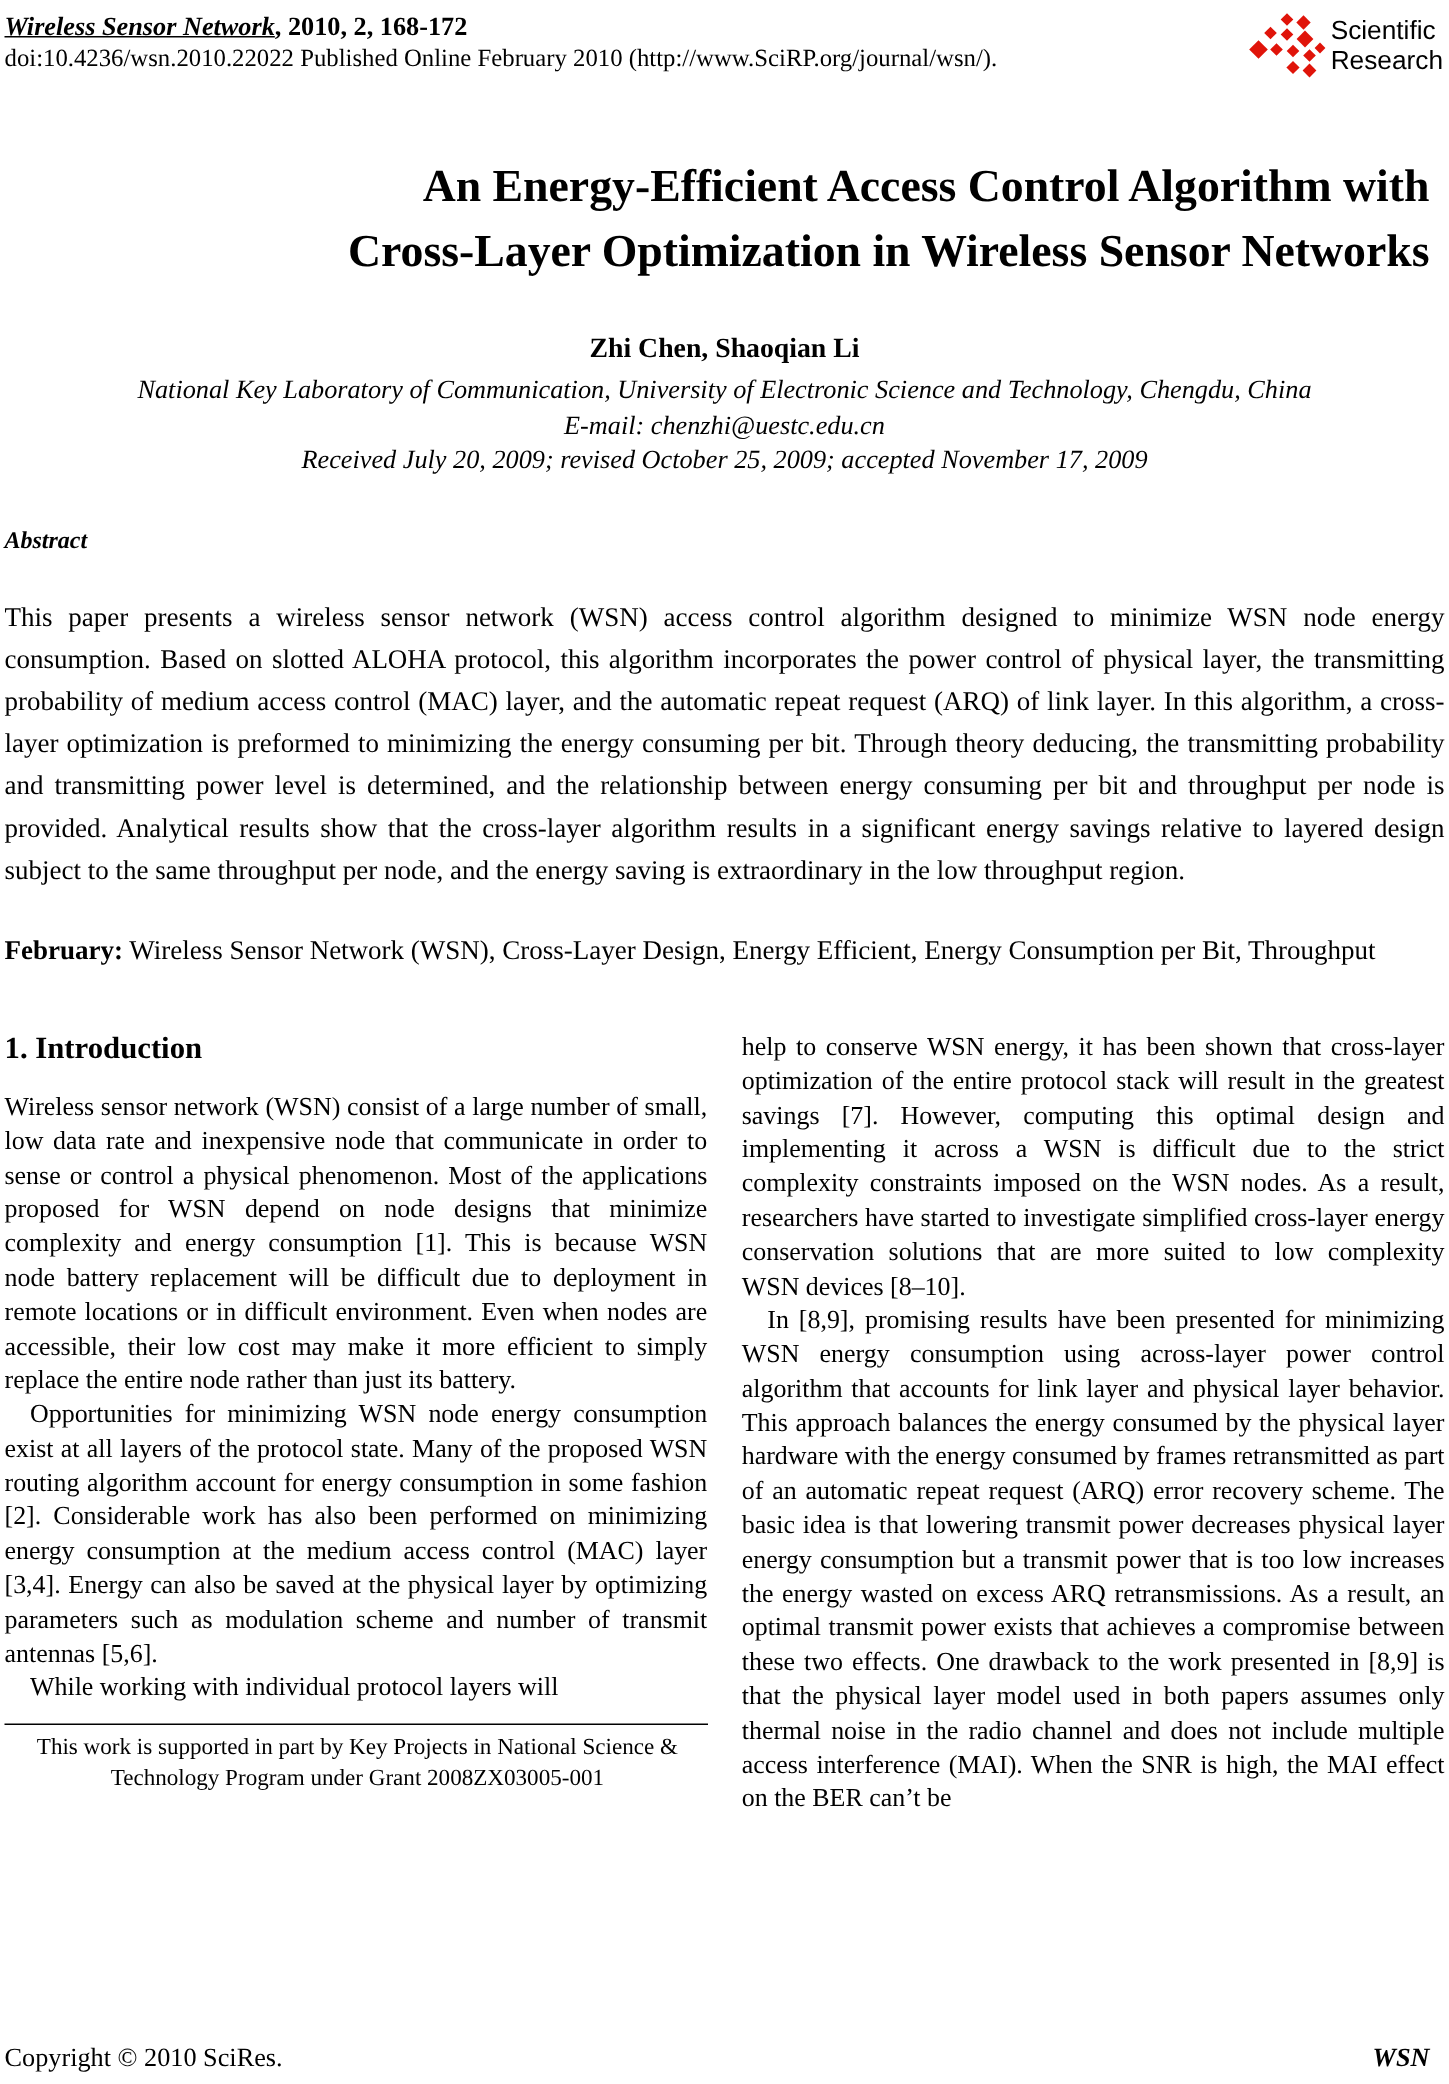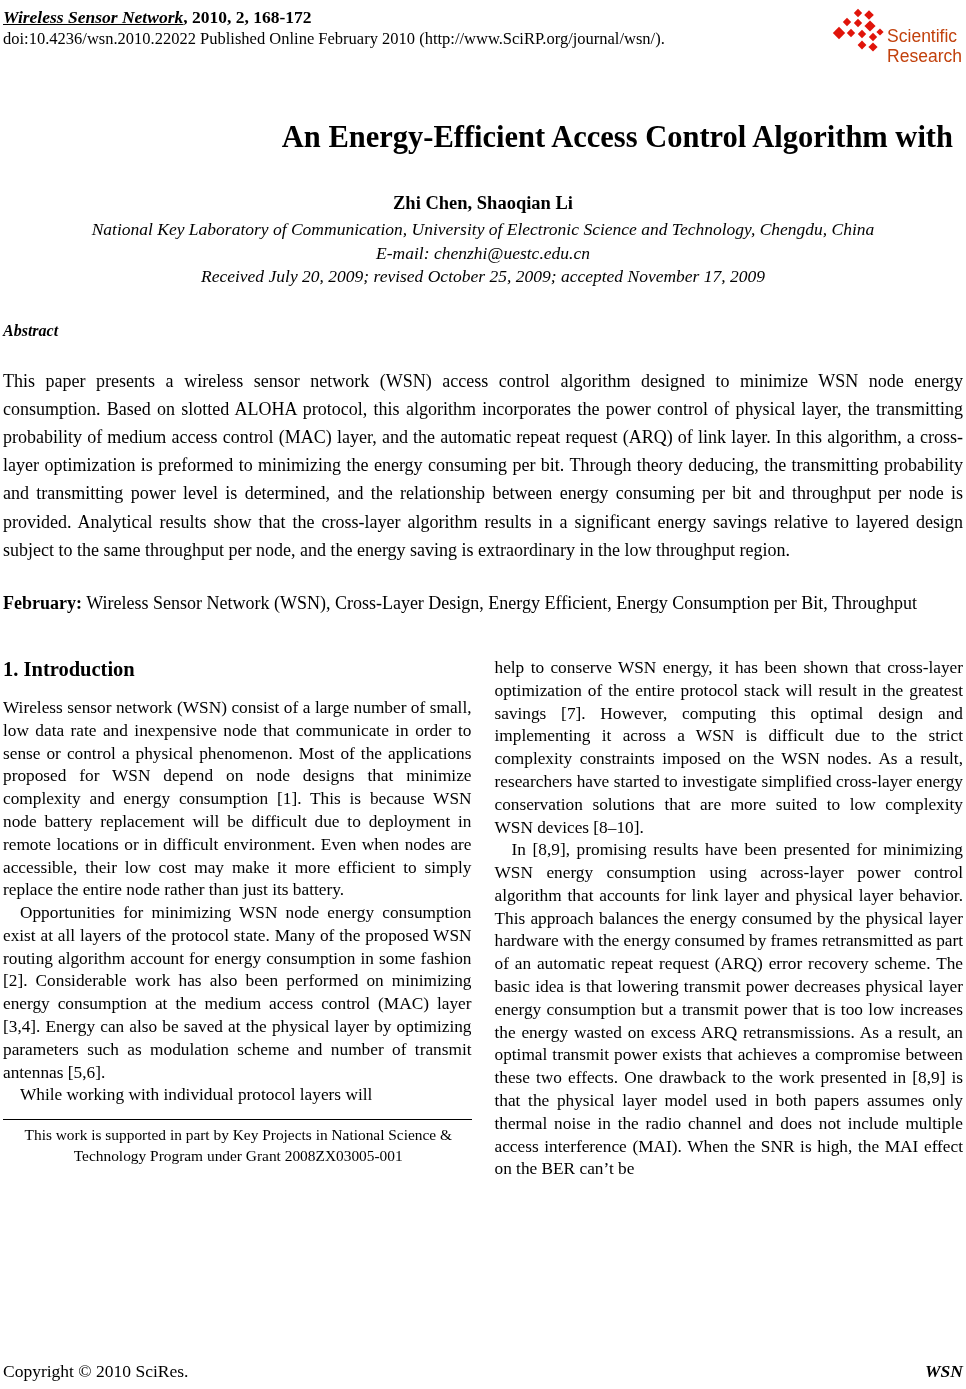--- a/index.html
+++ b/index.html
@@ -13,21 +13,21 @@
   }
   .page { padding: 7px 3px 0 3px; width: 100%; height: 100%; position: relative; }
 
   
   .masthead { display: flex; justify-content: space-between; align-items: flex-start; }
   .journal-line { font-size: 17.5px; font-weight: bold; line-height: 21px; }
   .jname { font-style: italic; text-decoration: underline; }
   .doi-line { font-size: 16.5px; line-height: 21px; }
   .logo { display: flex; align-items: flex-start; gap: 3px; margin-right: 1px; }
   .logo svg { width: 52px; height: 46px; display: block; }
-  .logo-text { font-family: "Liberation Sans", sans-serif; font-size: 17.5px; line-height: 19.5px; margin-top: 20px; color: #c2410c; }
+  .logo-text { font-family: "Liberation Sans", sans-serif; font-size: 17.5px; line-height: 19.5px; margin-top: 4px; color: #000000; }
   .logo-text span { display: block; }
 
   
   .title { text-align: right; font-size: 30.5px; line-height: 43px; font-weight: bold; margin: 50px 10px 0 10px; }
   .authors { text-align: center; font-size: 18.5px; font-weight: bold; margin-top: 33px; line-height: 23px; }
   .affiliation, .email, .received { text-align: center; font-style: italic; font-size: 17.5px; line-height: 23.5px; }
   .affiliation { margin-top: 3px; }
 
   
   .abstract-h { font-size: 16px; font-weight: bold; margin: 30px 0 0 0; line-height: 24px; font-style: italic; }
@@ -43,21 +43,21 @@
   .col h3 { font-size: 20.5px; margin: 0 0 16px 0; line-height: 24px; text-align: left; }
   .col p { margin: 0; }
   .col p.ind { text-indent: 17px; }
 
   
   .footnote { margin-top: 12px; }
   .footnote hr { border: none; border-top: 1.5px solid #000; margin: 0 0 5px 0; width: 100%; }
   .footnote-text { font-size: 15.4px; line-height: 20.5px; text-align: center; padding-left: 2px; }
 
   
-  .page-footer { position: absolute; left: 3px; right: 3px; bottom: 7px; display: flex; justify-content: space-between; font-size: 17.5px; }
+  .page-footer { position: absolute; left: 3px; right: 13px; bottom: 7px; display: flex; justify-content: space-between; font-size: 17.5px; }
   .wsn-abbrev { font-weight: bold; font-style: italic; }
 </style>
 </head>
 <body>
 
 <div class="page">
 
   <header class="masthead">
     <div class="mast-left">
       <div class="journal-line"><span class="jname">Wireless Sensor Network</span><span>, 2010, 2, 168-172</span></div>
@@ -80,21 +80,21 @@
           <path d="M41 35.4 L45.6 40 L41 44.6 L36.4 40 Z"></path>
         </g>
       </svg>
       <div class="logo-text">
         <span>Scientific</span>
         <span>Research</span>
       </div>
     </div>
   </header>
 
-  <h1 class="title"><span>An Energy-Efficient Access Control Algorithm with</span><br></h1>
+  <h1 class="title"><span>An Energy-Efficient Access Control Algorithm with</span><br><span>Cross-Layer Optimization in Wireless Sensor Networks</span></h1>
 
   <div class="authors">Zhi Chen, Shaoqian Li</div>
   <div class="affiliation">National Key Laboratory of Communication, University of Electronic Science and Technology, Chengdu, China</div>
   <div class="email">E-mail: chenzhi@uestc.edu.cn</div>
   <div class="received">Received July 20, 2009; revised October 25, 2009; accepted November 17, 2009</div>
 
   <h2 class="abstract-h">Abstract</h2>
   <p class="abstract-p">This paper presents a wireless sensor network (WSN) access control algorithm designed to minimize WSN node energy consumption. Based on slotted ALOHA protocol, this algorithm incorporates the power control of physical layer, the transmitting probability of medium access control (MAC) layer, and the automatic repeat request (ARQ) of link layer. In this algorithm, a cross-layer optimization is preformed to minimizing the energy consuming per bit. Through theory deducing, the transmitting probability and transmitting power level is determined, and the relationship between energy consuming per bit and throughput per node is provided. Analytical results show that the cross-layer algorithm results in a significant energy savings relative to layered design subject to the same throughput per node, and the energy saving is extraordinary in the low throughput region.</p>
 
   <div class="keywords"><span class="kw-label">February:</span> <span>Wireless Sensor Network (WSN), Cross-Layer Design, Energy Efficient, Energy Consumption per Bit, Throughput</span></div>

